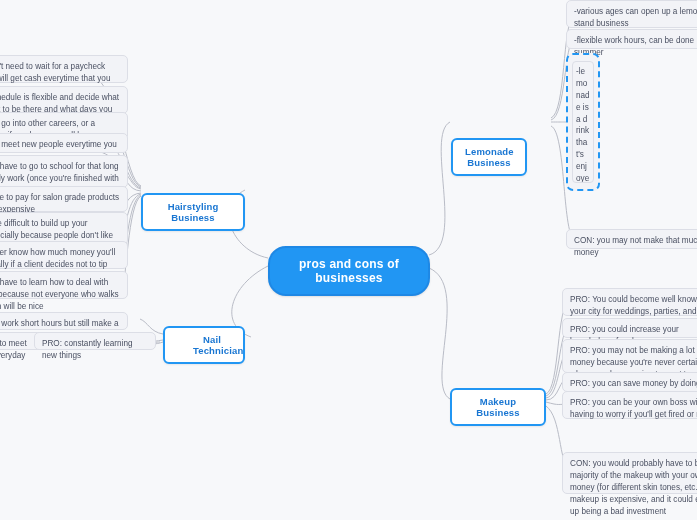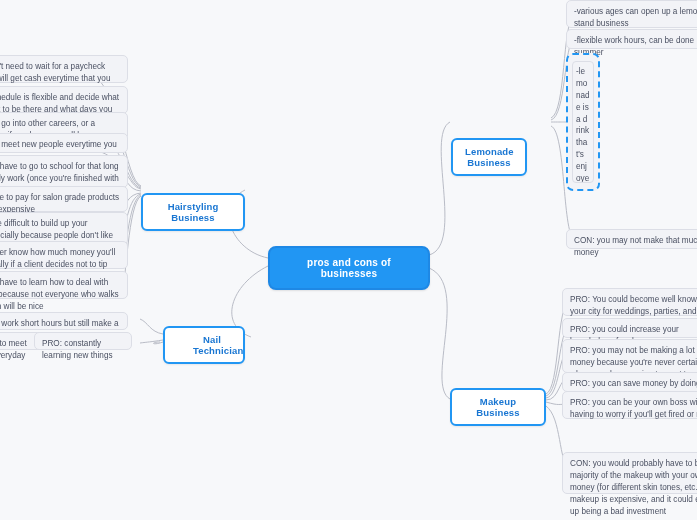--- a/index.html
+++ b/index.html
@@ -31,24 +31,24 @@
     pointer-events: none;
   }
   
   .node {
     position: absolute;
     box-sizing: border-box;
   }
   .root-node {
     background: #2196f3;
     border: 2px solid #1e88e5;
-    border-radius: 8px;
+    border-radius: 18px;
     color: #ffffff;
     font-weight: bold;
-    font-size: 10px;
+    font-size: 12px;
     padding: 9px 16px;
     text-align: center;
     letter-spacing: 0.2px;
     box-shadow: 0 1px 2px rgba(0,0,0,0.10);
   }
   .branch-node {
     background: #ffffff;
     border: 2px solid #2196f3;
     border-radius: 6px;
     color: #1976d2;
@@ -156,21 +156,21 @@
   <div class="node leaf-node" style="left:-60px; top:212px; width:188px; height:33px;">CON: it can be difficult to build up your clientele, especially because people don't like to wait a couple of months before a haircut</div>
 
   <div class="node leaf-node" style="left:-60px; top:241px; width:188px; height:28px;">CON: you never know how much money you'll make, especially if a client decides not to tip you</div>
 
   <div class="node leaf-node" style="left:-60px; top:271px; width:188px; height:28px;">CON: you will have to learn how to deal with picky people, because not everyone who walks into your salon will be nice</div>
 
   <div class="node leaf-node" style="left:-60px; top:312px; width:188px; height:18px;">PRO: you can work short hours but still make a lot of money</div>
 
   <div class="node leaf-node" style="left:-60px; top:332px; width:110px; height:18px;">PRO: you get to meet new people everyday</div>
 
-  <div class="node leaf-node" style="left:34px; top:332px; width:98px; height:18px;">PRO: constantly learning new things</div>
+  <div class="node leaf-node" style="left:34px; top:332px; width:122px; height:18px;">PRO: constantly learning new things</div>
 
   <div class="node leaf-node" style="left:566px; top:0px; width:160px; height:28px;">-various ages can open up a lemonade stand business</div>
 
   <div class="node leaf-node" style="left:566px; top:29px; width:160px; height:20px;">-flexible work hours, can be done in the summer</div>
 
   <div class="node leaf-node selected" style="left:566px; top:53px; width:34px; height:138px;">
     <div class="sel-inner">-lemonade is a drink that's enjoyed by many so business will be plentiful</div>
   </div>
 
   <div class="node leaf-node" style="left:566px; top:229px; width:160px; height:20px;">CON: you may not make that much money</div>

